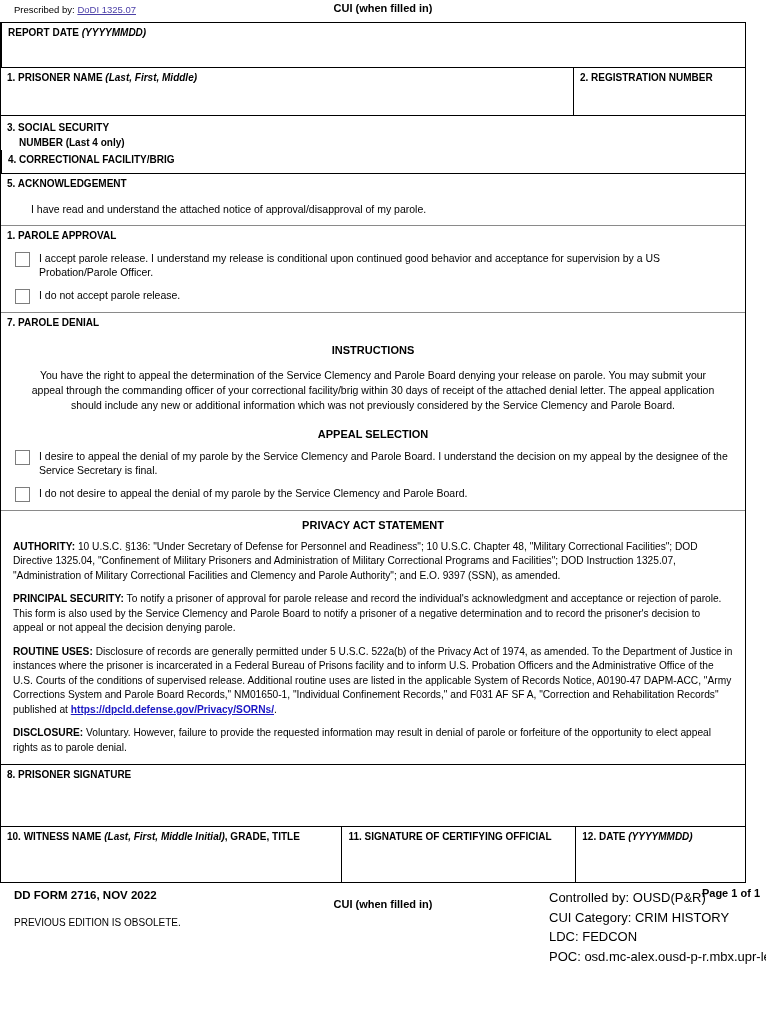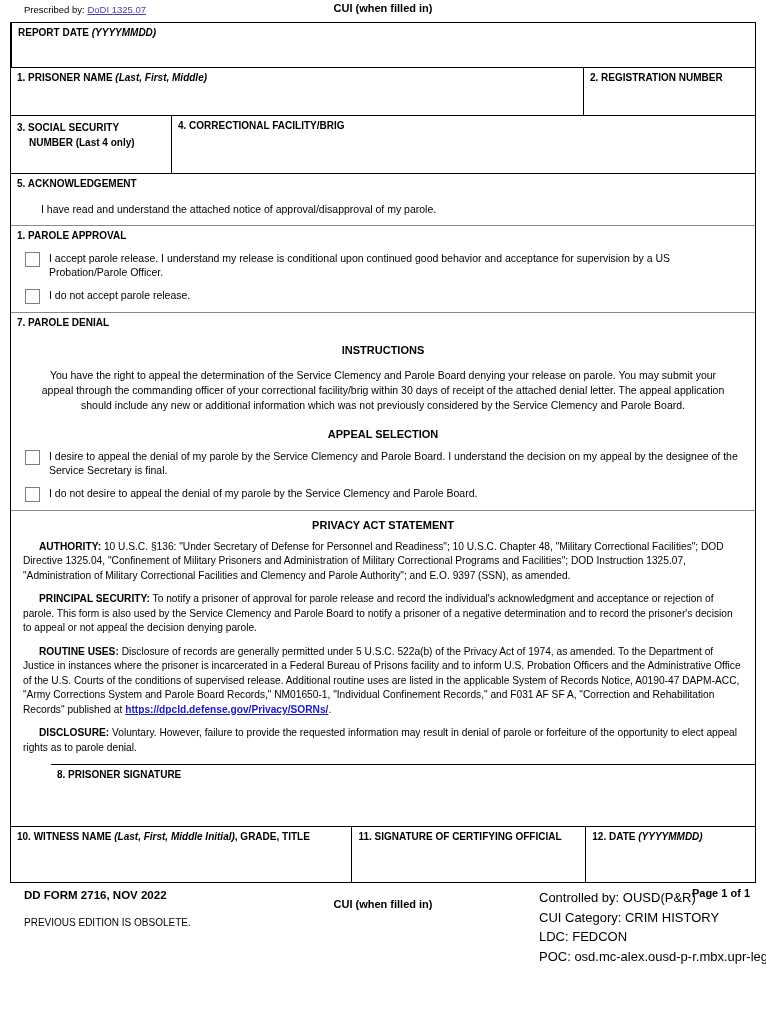--- a/index.html
+++ b/index.html
@@ -12,21 +12,21 @@
     height: 1024px;
     font-family: "Liberation Sans", sans-serif;
     color: #000000;
     position: relative;
     overflow: hidden;
   }
   .page {
     width: 766px;
     height: 760px;
     box-sizing: border-box;
-    padding: 0 10px;
+    padding: 0 0;
     position: relative;
   }
 
   
   .topstrip {
     position: relative;
     height: 22px;
   }
   .prescribed {
     position: absolute;
@@ -93,21 +93,21 @@
     text-align: center;
   }
   .report-cell { width: 172px; }
 
   
   .namerow { height: 48px; }
   .name-cell { flex: 1 1 auto; }
   .reg-cell { width: 172px; }
 
   
-  .ssnrow { height: 58px; }
+  .ssnrow { height: 58px; flex-direction: column; }
   .ssn-cell { width: 160px; }
   .ssn-lbl { font-size: 10px; font-weight: bold; padding: 5px 0 0 6px; line-height: 1.45; }
   .ssn-lbl .sub { display: block; padding-left: 12px; }
   .fac-cell { flex: 1 1 auto; }
 
   
   .ack-sec { padding-bottom: 10px; }
   .ack-text {
     font-size: 10.5px;
     padding: 12px 0 0 30px;
@@ -154,29 +154,29 @@
     font-size: 11px;
     font-weight: bold;
     padding-top: 8px;
   }
   .pa-para {
     font-size: 10.2px;
     line-height: 1.42;
     padding: 9px 12px 0 12px;
     text-align: left;
   }
-  .pa-para b { font-weight: bold; margin-left: 16px; }
+  .pa-para b { font-weight: bold; }
   .pa-para .url {
     color: #1a17c4;
     font-weight: bold;
     text-decoration: underline;
   }
 
   
-  .sigrow { height: 62px; margin-left: 40px; }
+  .sigrow { height: 62px; }
   .sig-cell { flex: 1 1 auto; }
   .date-cell { width: 172px; }
   .wit-row { height: 56px; }
   .wit-cell { width: 345px; }
   .certsig-cell { width: 237px; }
 
   
   .footer {
     position: relative;
     height: 52px;

